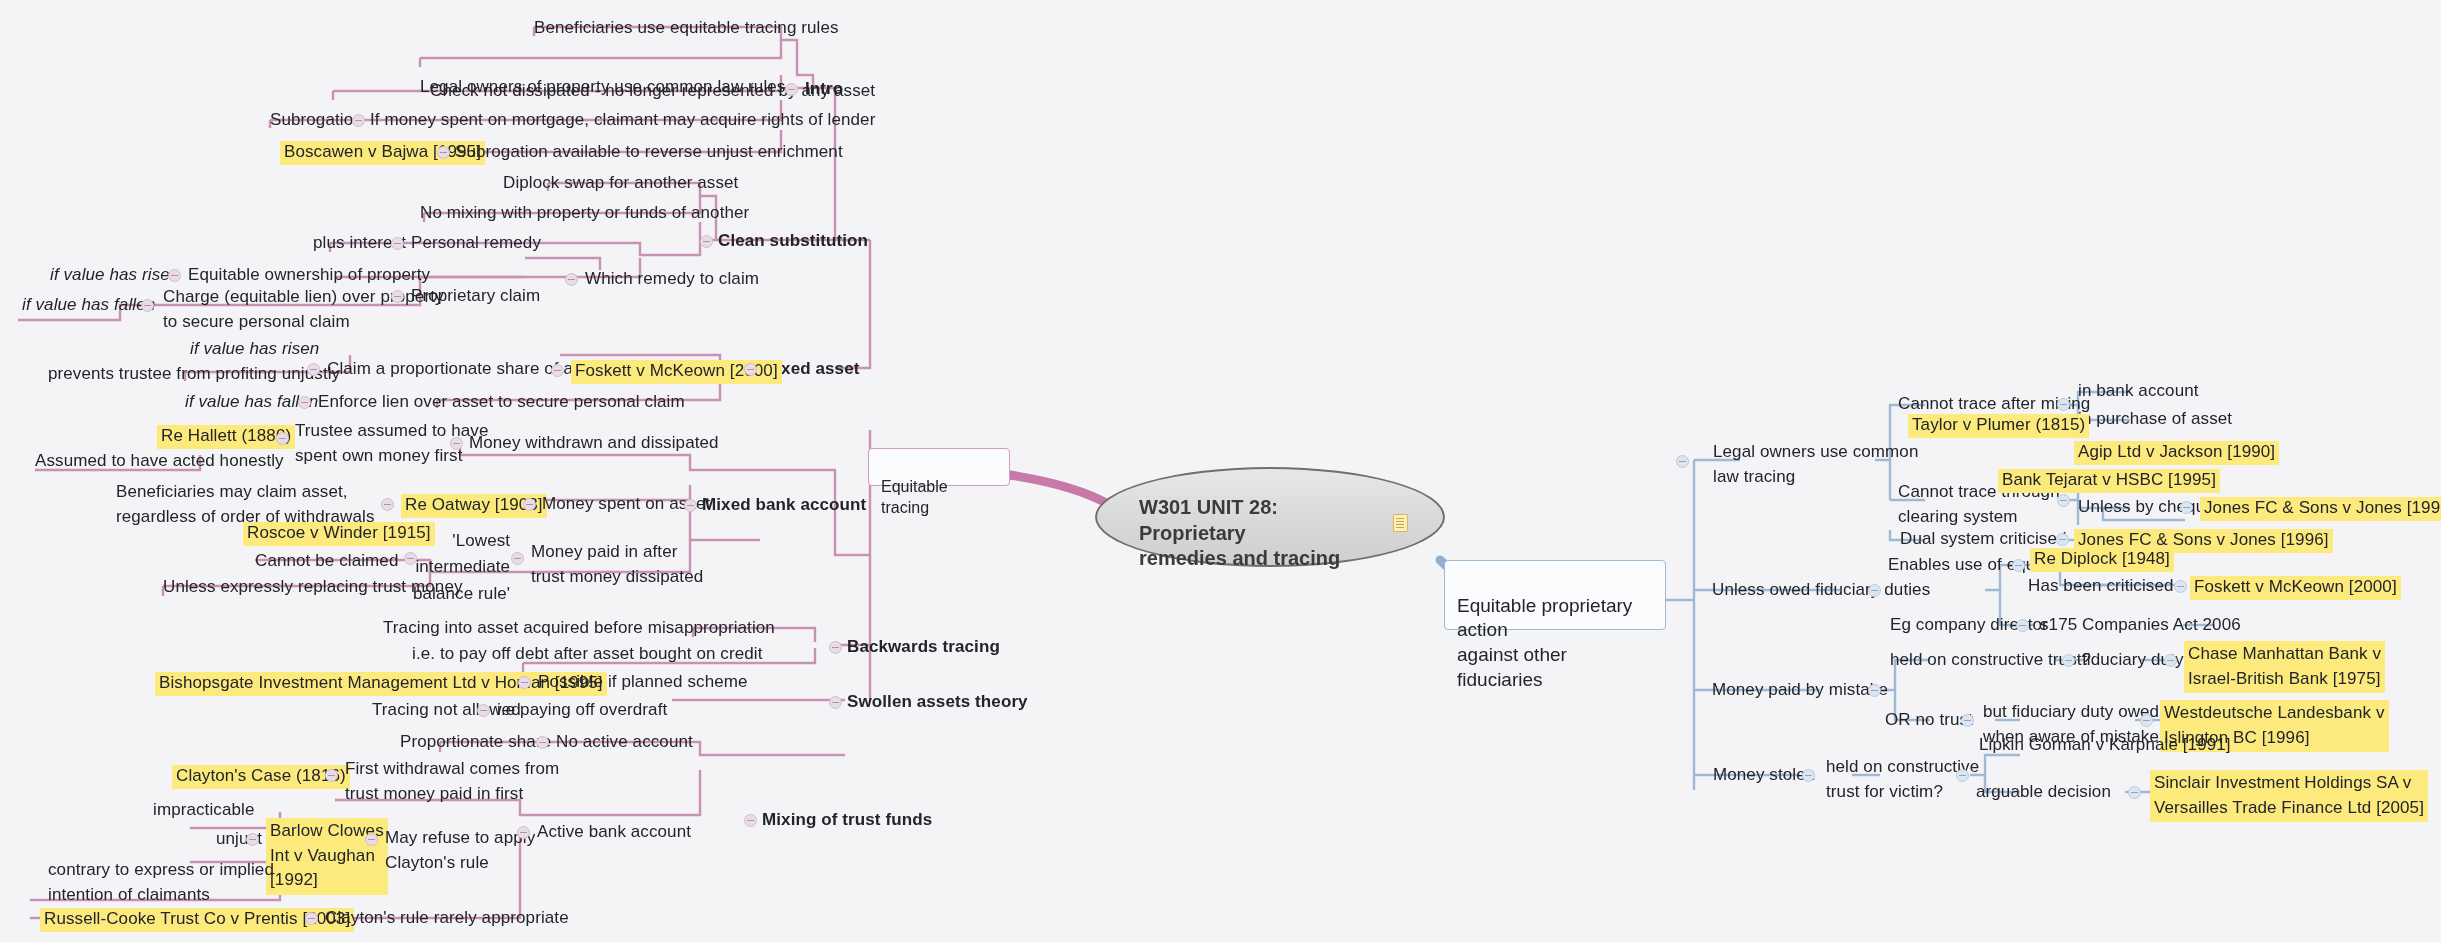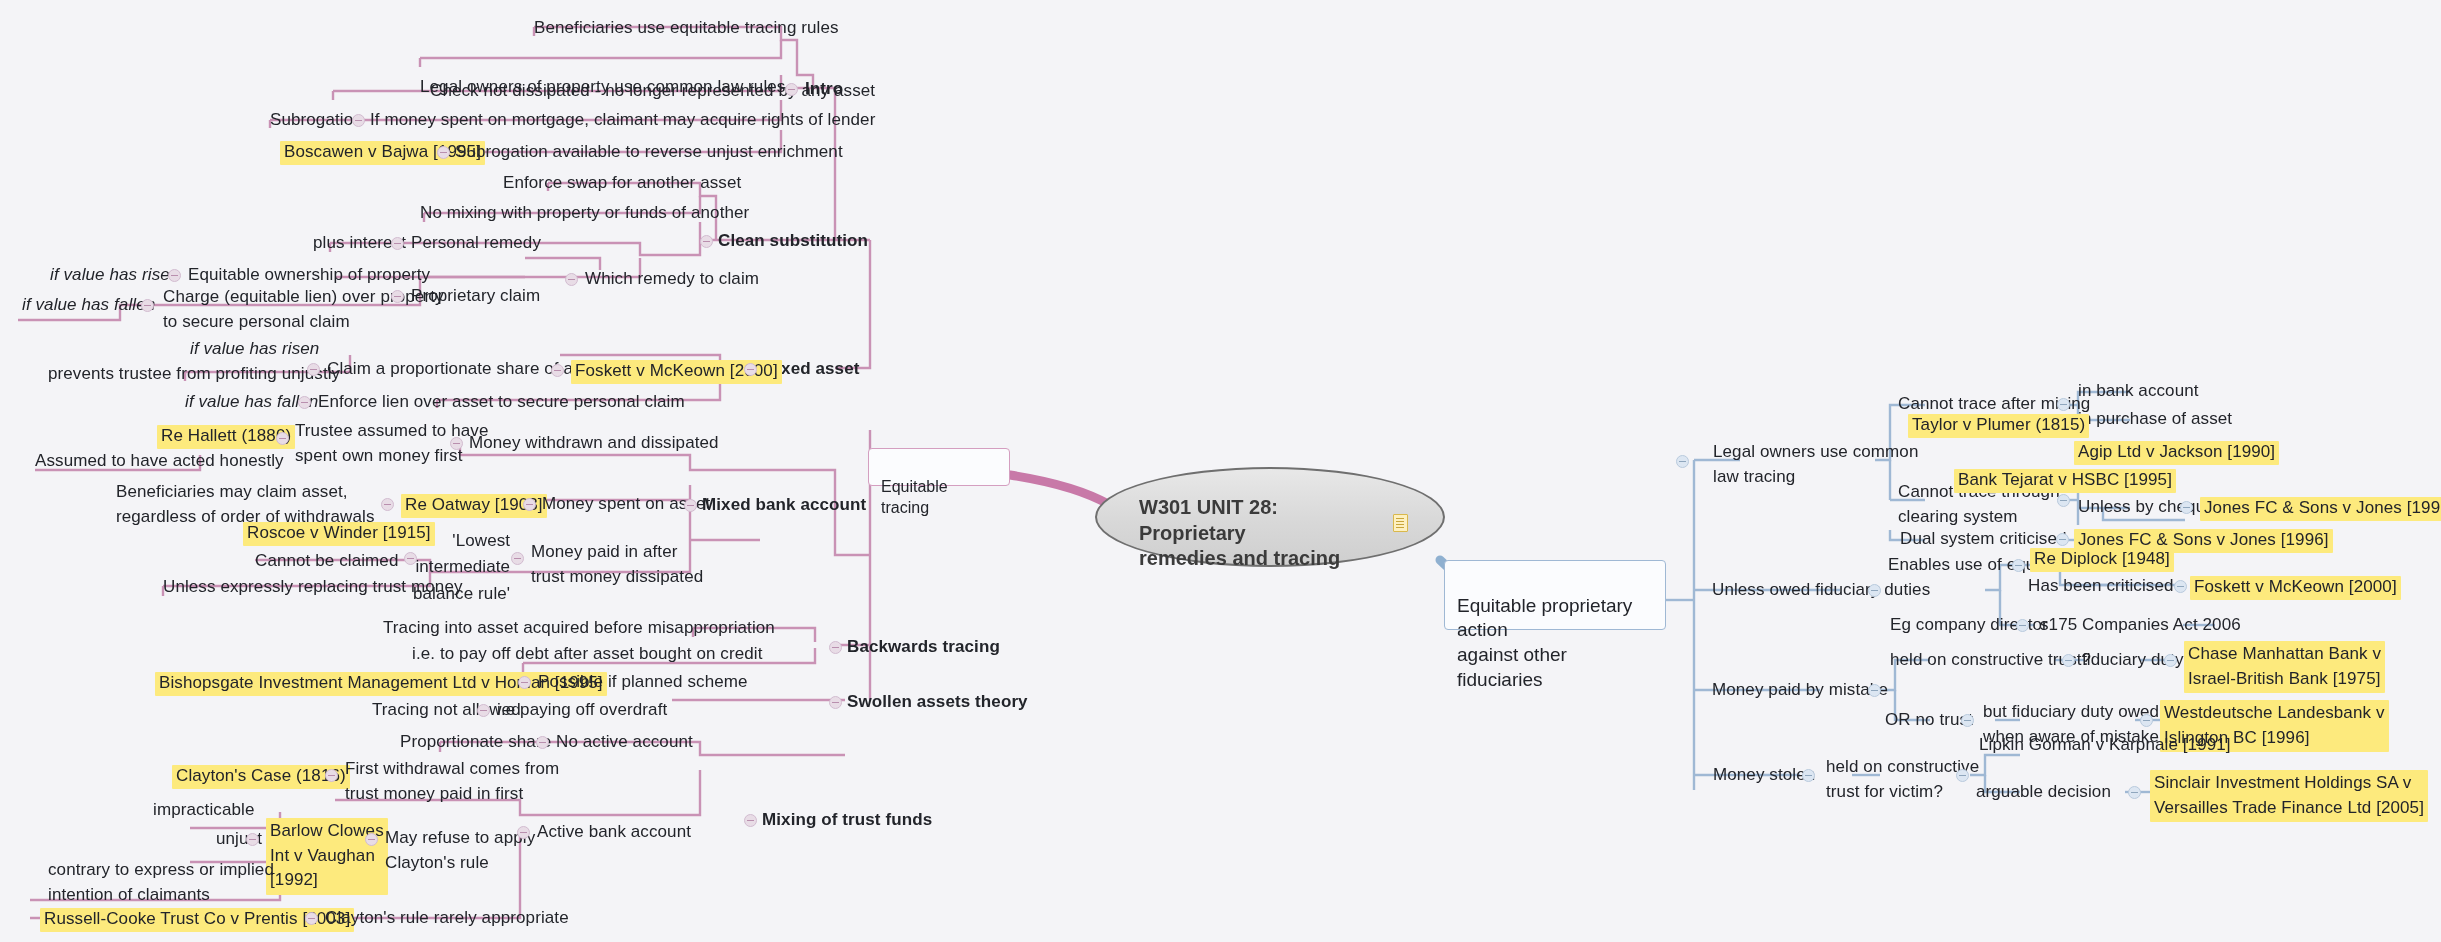--- a/index.html
+++ b/index.html
@@ -241,21 +241,21 @@
   <div class="node bold" style="left:847px;top:692px;">Swollen assets theory</div>
   <div class="node bold" style="left:762px;top:810px;">Mixing of trust funds</div>
 
   <div class="node" style="left:534px;top:18px;">Beneficiaries use equitable tracing rules</div>
   <div class="node" style="left:420px;top:49px;margin-top:28px;">Legal owners of property use common law rules</div>
   <div class="node" style="left:430px;top:81px;">Check not dissipated - no longer represented by any asset</div>
   <div class="node" style="left:270px;top:110px;">Subrogation</div>
   <div class="node" style="left:370px;top:110px;">If money spent on mortgage, claimant may acquire rights of lender</div>
   <div class="node hl" style="left:280px;top:141px;">Boscawen v Bajwa [1995]</div>
   <div class="node" style="left:455px;top:142px;">Subrogation available to reverse unjust enrichment</div>
-  <div class="node" style="left:503px;top:173px;">Enforce swap for another asset</div>
+  <div class="node" style="left:503px;top:173px;">Diplock swap for another asset</div>
   <div class="node" style="left:420px;top:203px;">No mixing with property or funds of another</div>
   <div class="node" style="left:313px;top:233px;">plus interest</div>
   <div class="node" style="left:411px;top:233px;">Personal remedy</div>
   <div class="node italic" style="left:50px;top:265px;">if value has risen</div>
   <div class="node" style="left:188px;top:265px;text-align:center;">Equitable ownership of property</div>
   <div class="node" style="left:585px;top:269px;">Which remedy to claim</div>
   <div class="node" style="left:411px;top:286px;">Proprietary claim</div>
   <div class="node italic" style="left:22px;top:295px;">if value has fallen</div>
   <div class="node" style="left:163px;top:285px;line-height:1.45;">Charge (equitable lien) over property
 to secure personal claim</div>
@@ -308,21 +308,21 @@
 
   <div class="node" style="left:1713px;top:440px;line-height:1.45;">Legal owners use common
 law tracing</div>
   <div class="node" style="left:1898px;top:394px;">Cannot trace after mixing</div>
   <div class="node" style="left:2078px;top:381px;">in bank account</div>
   <div class="node" style="left:2078px;top:409px;">in purchase of asset</div>
   <div class="node hl" style="left:1908px;top:414px;">Taylor v Plumer (1815)</div>
   <div class="node" style="left:1898px;top:480px;line-height:1.45;">Cannot trace through
 clearing system</div>
   <div class="node hl" style="left:2074px;top:441px;">Agip Ltd v Jackson [1990]</div>
-  <div class="node hl" style="left:1954px;top:469px;">Bank Tejarat v HSBC [1995]</div>
+  <div class="node hl" style="left:1998px;top:469px;">Bank Tejarat v HSBC [1995]</div>
   <div class="node" style="left:2078px;top:497px;">Unless by cheque</div>
   <div class="node hl" style="left:2200px;top:497px;">Jones FC &amp; Sons v Jones [1996]</div>
   <div class="node" style="left:1900px;top:529px;">Dual system criticised</div>
   <div class="node hl" style="left:2074px;top:529px;">Jones FC &amp; Sons v Jones [1996]</div>
   <div class="node" style="left:1712px;top:580px;">Unless owed fiduciary duties</div>
   <div class="node" style="left:1888px;top:555px;">Enables use of equitable rules</div>
   <div class="node hl" style="left:2030px;top:548px;">Re Diplock [1948]</div>
   <div class="node" style="left:2028px;top:576px;">Has been criticised</div>
   <div class="node hl" style="left:2190px;top:576px;">Foskett v McKeown [2000]</div>
   <div class="node" style="left:1890px;top:615px;">Eg company director</div>

